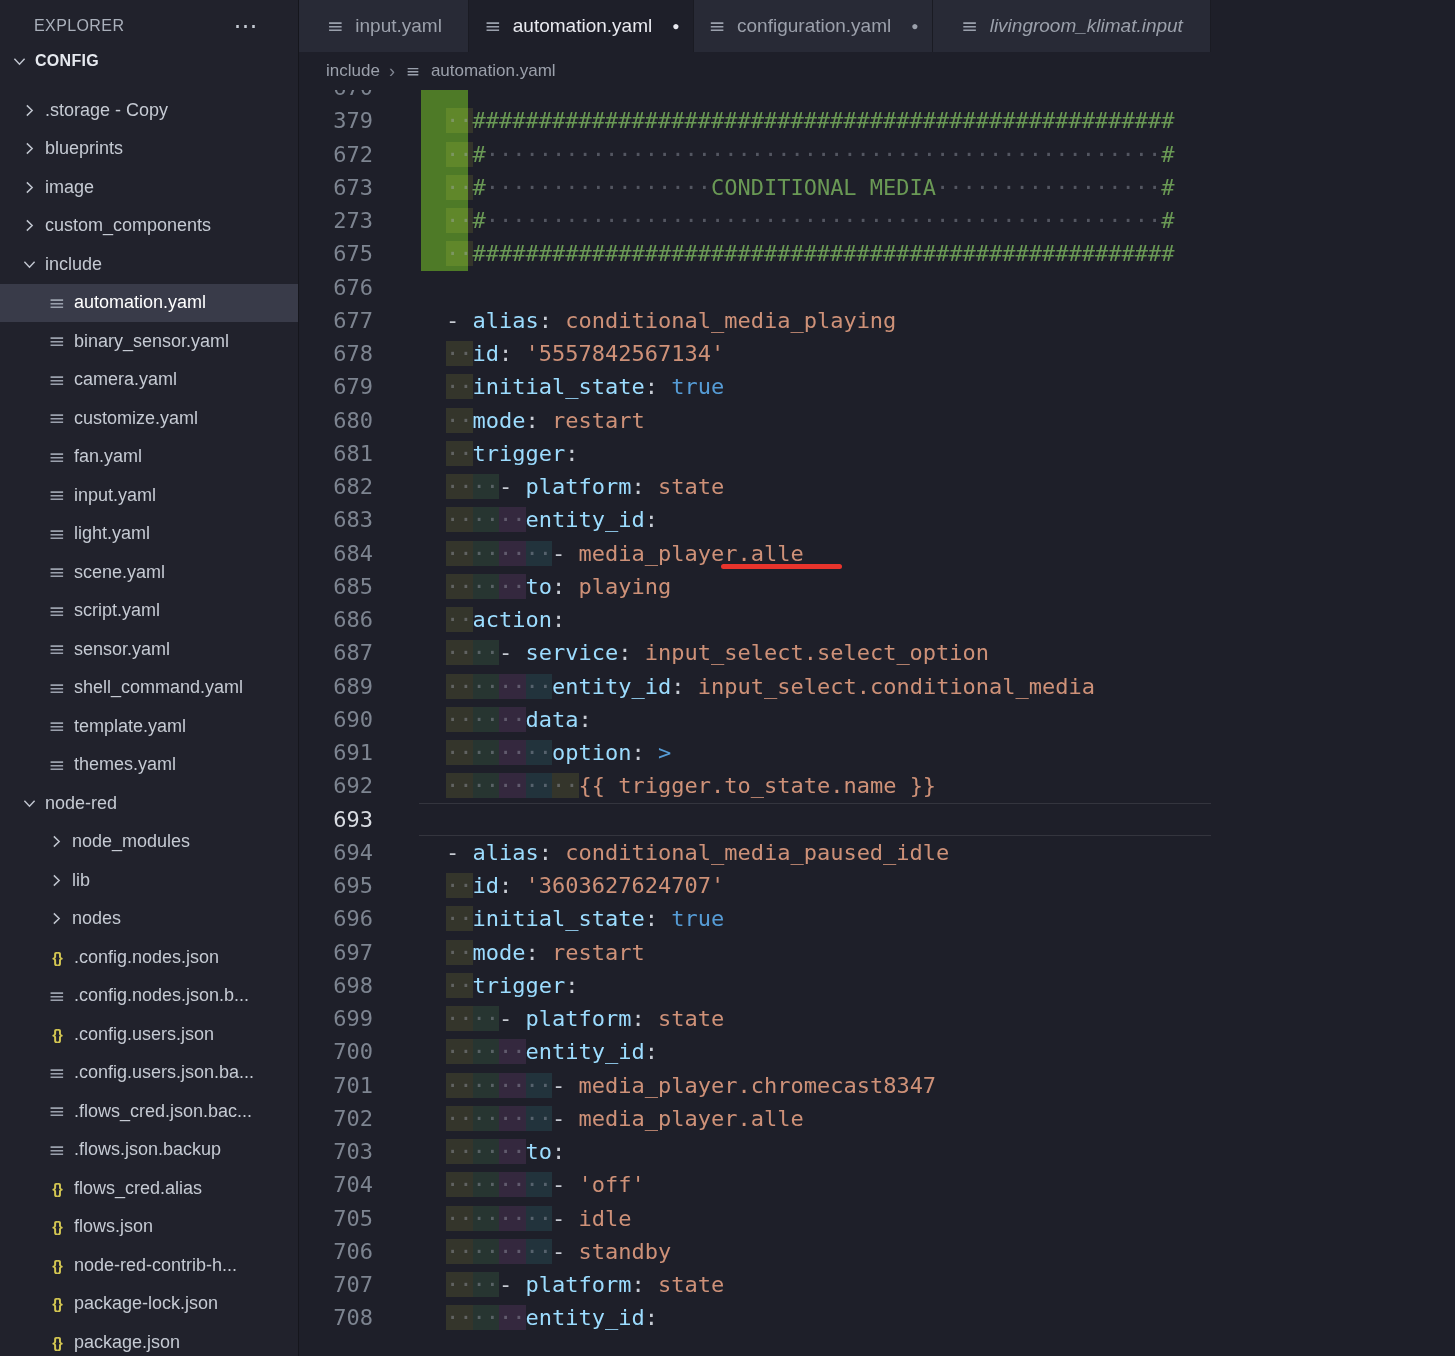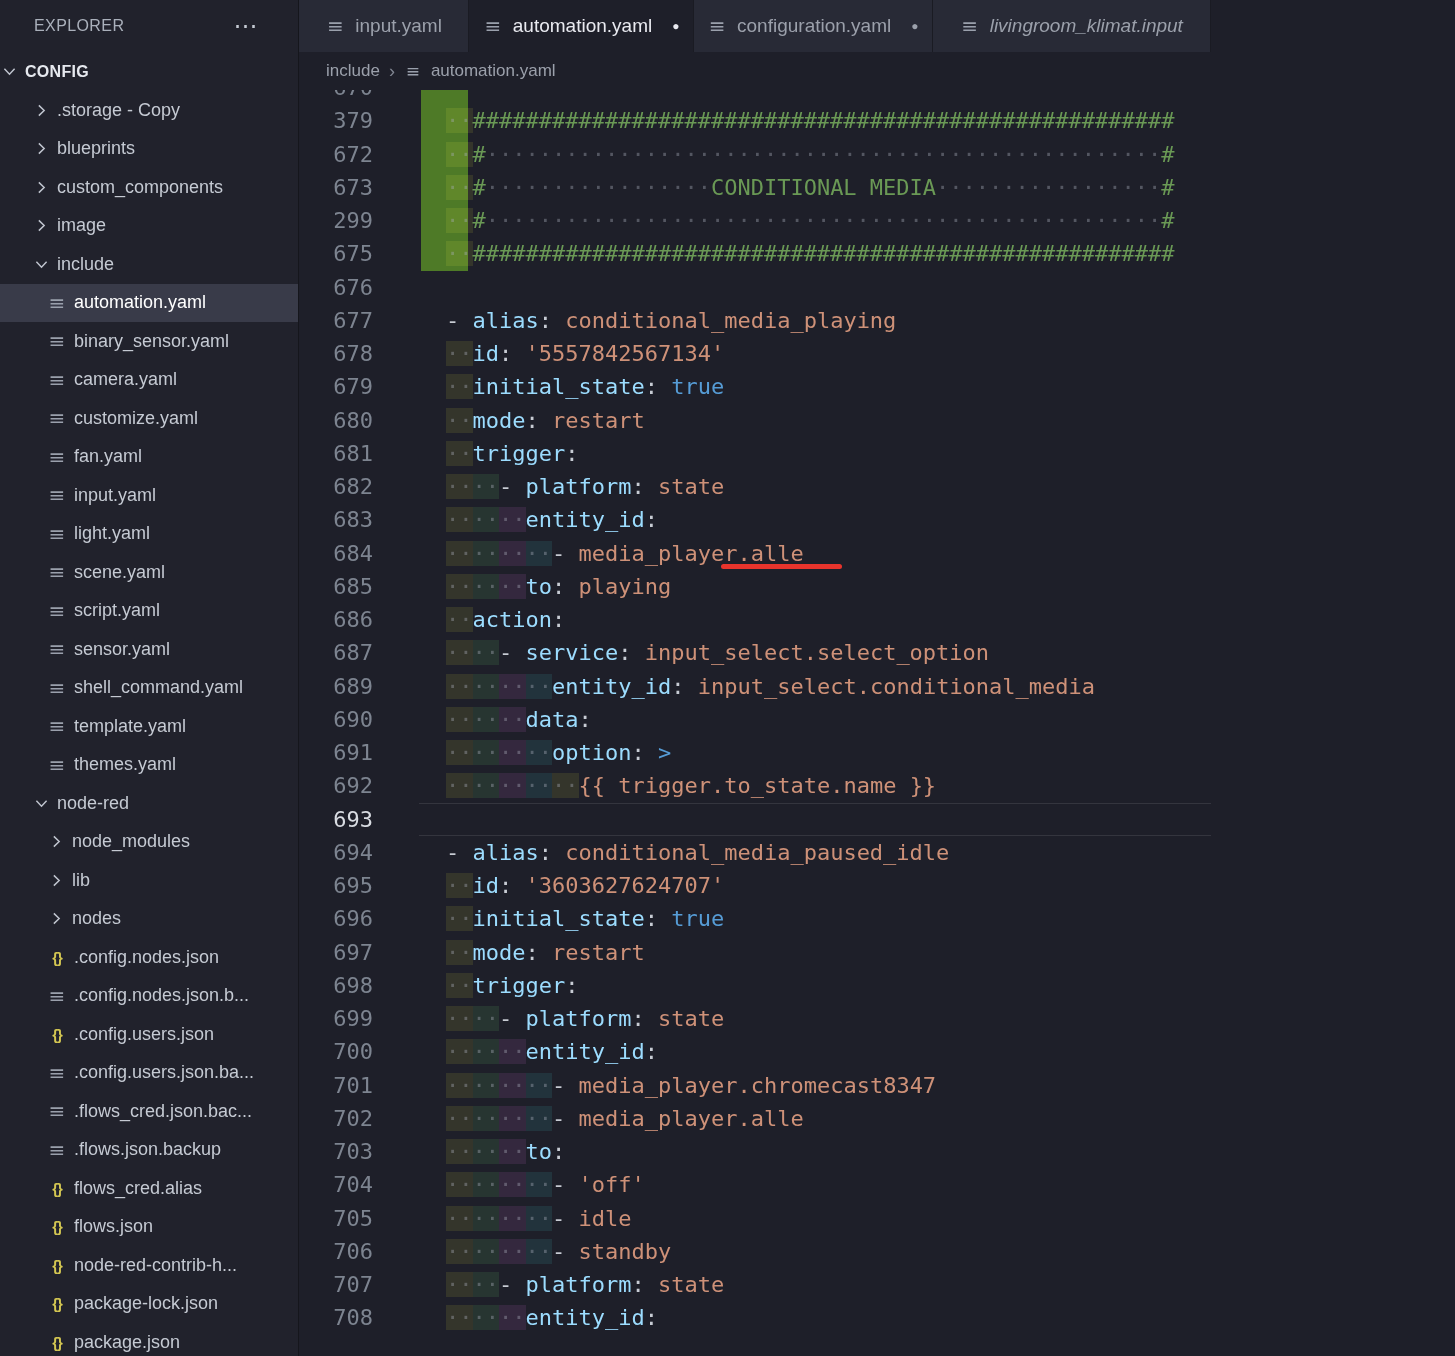--- a/index.html
+++ b/index.html
@@ -6,25 +6,25 @@
   html,body { width:1455px; height:1356px; overflow:hidden; background:#1e1f29;
               font-family:"Liberation Sans", sans-serif; }
   .app { display:flex; width:1211px; height:1356px; }
 
   
   .sidebar { width:299px; flex-shrink:0; background:#21222c; color:#c5cad3;
              border-right:1px solid rgba(0,0,0,.35); overflow:hidden; }
   .sb-header { height:52px; display:flex; align-items:center; justify-content:space-between;
                padding:0 40px 0 34px; color:#aab0bb; font-size:16px; letter-spacing:.4px; }
   .more { font-size:24px; color:#c5cad3; cursor:pointer; line-height:1; }
-  .section-header { height:39px; display:flex; align-items:center; gap:7px;
-                    font-weight:bold; font-size:16px; color:#e6e9ef; letter-spacing:.3px; cursor:pointer; }
+  .section-header { height:39px; display:flex; align-items:flex-start; gap:7px;
+                    font-weight:bold; font-size:16px; color:#e6e9ef; padding-left:10px; letter-spacing:.3px; cursor:pointer; }
   .tree-row { height:38.5px; display:flex; align-items:center; gap:7px; font-size:18px;
               cursor:pointer; white-space:nowrap; overflow:hidden; }
-  .tree-row.lvl1 { padding-left:32px; }
+  .tree-row.lvl1 { padding-left:20px; }
   .tree-row.lvl2 { padding-left:47px; }
   .tree-row.selected { background:var(--c-accent_selected_row); color:#ffffff; }
   .icon { display:inline-flex; align-items:center; justify-content:center; flex-shrink:0; }
   .chev { width:18px; height:18px; color:#c0c5cf; }
   .chev svg { display:block; }
   .chev-down svg { transform:rotate(90deg); }
   .yaml-ic { width:20px; color:#9aa0ac; font-size:20px; font-family:"DejaVu Sans", sans-serif; }
   .json-ic { width:20px; color:#d4c752; font-weight:bold; font-size:15px; letter-spacing:-1px; }
   .sm { font-size:17px; width:18px; }
 
@@ -100,29 +100,29 @@
             </svg>
           </span>
           <span class="tree-label">blueprints</span>
         </div>
         <div class="tree-row lvl1">
           <span class="icon chev chev-right">
             <svg width="17" height="17" viewBox="0 0 16 16">
               <path d="M5.5 3.2 L10.5 8 L5.5 12.8" fill="none" stroke="currentColor" stroke-width="1.4"></path>
             </svg>
           </span>
+          <span class="tree-label">image</span>
+        </div>
+        <div class="tree-row lvl1">
+          <span class="icon chev chev-right">
+            <svg width="17" height="17" viewBox="0 0 16 16">
+              <path d="M5.5 3.2 L10.5 8 L5.5 12.8" fill="none" stroke="currentColor" stroke-width="1.4"></path>
+            </svg>
+          </span>
           <span class="tree-label">custom_components</span>
-        </div>
-        <div class="tree-row lvl1">
-          <span class="icon chev chev-right">
-            <svg width="17" height="17" viewBox="0 0 16 16">
-              <path d="M5.5 3.2 L10.5 8 L5.5 12.8" fill="none" stroke="currentColor" stroke-width="1.4"></path>
-            </svg>
-          </span>
-          <span class="tree-label">image</span>
         </div>
         <div class="tree-row lvl1">
           <span class="icon chev chev-down">
             <svg width="17" height="17" viewBox="0 0 16 16">
               <path d="M5.5 3.2 L10.5 8 L5.5 12.8" fill="none" stroke="currentColor" stroke-width="1.4"></path>
             </svg>
           </span>
           <span class="tree-label">include</span>
         </div>
         <div class="tree-row lvl2 selected">
@@ -285,21 +285,21 @@
       <span class="bc-item">automation.yaml</span>
     </div>
 
     <div class="code-area">
       <div class="lines">
           <div class="git-block"></div>
           <div class="line"><span class="lnum">670</span><span class="lcode"></span></div>
           <div class="line"><span class="lnum">379</span><span class="lcode"><span class="ind" style="background: rgba(255, 255, 64, 0.1);">··</span><span class="tk-c">#####################################################</span></span></div>
           <div class="line"><span class="lnum">672</span><span class="lcode"><span class="ind" style="background: rgba(255, 255, 64, 0.1);">··</span><span class="tk-c">#</span><span class="tk-w">···················································</span><span class="tk-c">#</span></span></div>
           <div class="line"><span class="lnum">673</span><span class="lcode"><span class="ind" style="background: rgba(255, 255, 64, 0.1);">··</span><span class="tk-c">#</span><span class="tk-w">·················</span><span class="tk-c">CONDITIONAL MEDIA</span><span class="tk-w">·················</span><span class="tk-c">#</span></span></div>
-          <div class="line"><span class="lnum">299</span><span class="lcode"><span class="ind" style="background: rgba(255, 255, 64, 0.1);">··</span><span class="tk-c">#</span><span class="tk-w">···················································</span><span class="tk-c">#</span></span></div>
+          <div class="line"><span class="lnum">273</span><span class="lcode"><span class="ind" style="background: rgba(255, 255, 64, 0.1);">··</span><span class="tk-c">#</span><span class="tk-w">···················································</span><span class="tk-c">#</span></span></div>
           <div class="line"><span class="lnum">675</span><span class="lcode"><span class="ind" style="background: rgba(255, 255, 64, 0.1);">··</span><span class="tk-c">#####################################################</span></span></div>
           <div class="line"><span class="lnum">676</span><span class="lcode"></span></div>
           <div class="line"><span class="lnum">677</span><span class="lcode"><span class="tk-p">- </span><span class="tk-k">alias</span><span class="tk-p">: </span><span class="tk-s">conditional_media_playing</span></span></div>
           <div class="line"><span class="lnum">678</span><span class="lcode"><span class="ind" style="background: rgba(255, 255, 64, 0.1);">··</span><span class="tk-k">id</span><span class="tk-p">: </span><span class="tk-s">'5557842567134'</span></span></div>
           <div class="line"><span class="lnum">679</span><span class="lcode"><span class="ind" style="background: rgba(255, 255, 64, 0.1);">··</span><span class="tk-k">initial_state</span><span class="tk-p">: </span><span class="tk-b">true</span></span></div>
           <div class="line"><span class="lnum">680</span><span class="lcode"><span class="ind" style="background: rgba(255, 255, 64, 0.1);">··</span><span class="tk-k">mode</span><span class="tk-p">: </span><span class="tk-s">restart</span></span></div>
           <div class="line"><span class="lnum">681</span><span class="lcode"><span class="ind" style="background: rgba(255, 255, 64, 0.1);">··</span><span class="tk-k">trigger</span><span class="tk-p">:</span></span></div>
           <div class="line"><span class="lnum">682</span><span class="lcode"><span class="ind" style="background: rgba(255, 255, 64, 0.1);">··</span><span class="ind" style="background: rgba(127, 255, 127, 0.1);">··</span><span class="tk-p">- </span><span class="tk-k">platform</span><span class="tk-p">: </span><span class="tk-s">state</span></span></div>
           <div class="line"><span class="lnum">683</span><span class="lcode"><span class="ind" style="background: rgba(255, 255, 64, 0.1);">··</span><span class="ind" style="background: rgba(127, 255, 127, 0.1);">··</span><span class="ind" style="background: rgba(255, 127, 255, 0.1);">··</span><span class="tk-k">entity_id</span><span class="tk-p">:</span></span></div>
           <div class="line"><span class="lnum">684</span><span class="lcode"><span class="ind" style="background: rgba(255, 255, 64, 0.1);">··</span><span class="ind" style="background: rgba(127, 255, 127, 0.1);">··</span><span class="ind" style="background: rgba(255, 127, 255, 0.1);">··</span><span class="ind" style="background: rgba(79, 236, 236, 0.1);">··</span><span class="tk-p">- </span><span class="tk-s">media_player.alle</span><div class="red-underline"></div></span></div>

